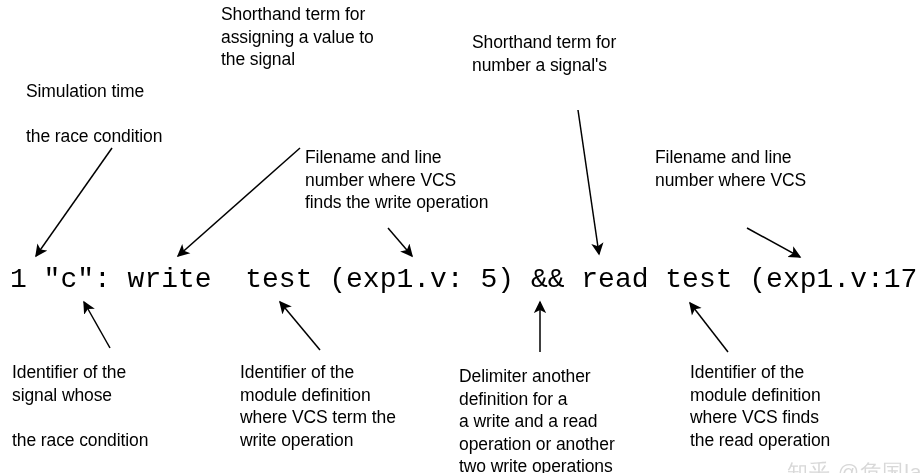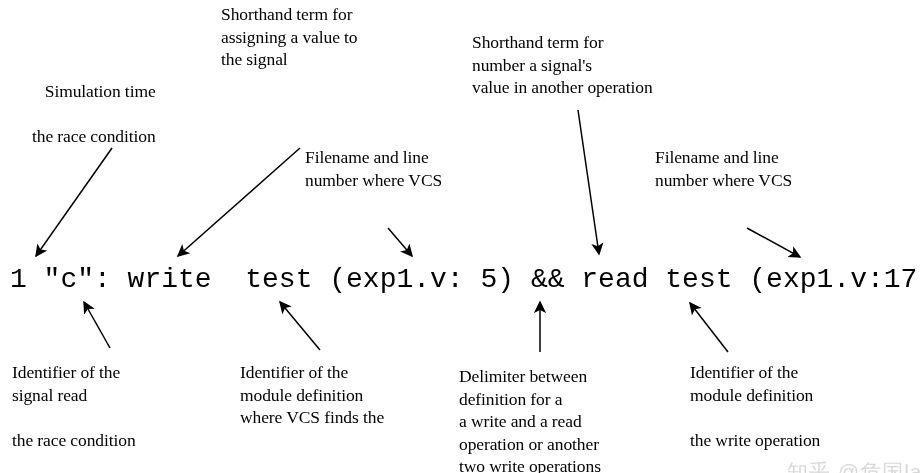--- a/index.html
+++ b/index.html
@@ -17,21 +17,21 @@
   }
   svg.layer {
     position: absolute;
     left: 0;
     top: 0;
     width: 921px;
     height: 473px;
   }
   .anno {
     position: absolute;
-    font-family: Liberation Serif, serif;
+    font-family: Liberation Sans, sans-serif;
     font-size: 17.5px;
     line-height: 22.5px;
     color: #000000;
     white-space: pre;
     letter-spacing: -0.1px;
   }
   .code-line {
     position: absolute;
     font-family: "Liberation Mono", "DejaVu Sans Mono", monospace;
     font-size: 28px;
@@ -74,35 +74,35 @@
 
     <line x1="110" y1="348" x2="84" y2="302" stroke="#000000" stroke-width="1.5" marker-end="url(#ah)"></line>
 
     <line x1="320" y1="350" x2="280" y2="302" stroke="#000000" stroke-width="1.5" marker-end="url(#ah)"></line>
 
     <line x1="540" y1="352" x2="540" y2="302" stroke="#000000" stroke-width="1.5" marker-end="url(#ah)"></line>
 
     <line x1="728" y1="352" x2="690" y2="303" stroke="#000000" stroke-width="1.5" marker-end="url(#ah)"></line>
   </svg>
 
-  <div class="anno" style="left:32px; top:80px;text-align:right;"><span>Simulation time</span><br><br><span>the race condition</span></div>
+  <div class="anno" style="left:26px; top:80px;"><span>Simulation time</span><br><br><span>the race condition</span></div>
 
   <div class="anno" style="left:221px; top:3px;"><span>Shorthand term for</span><br><span>assigning a value to</span><br><span>the signal</span></div>
 
-  <div class="anno" style="left:472px; top:31px;"><span>Shorthand term for</span><br><span>number a signal's</span><br><span>value in another operation</span></div>
+  <div class="anno" style="left:472px; top:31px;"><span>Shorthand term for</span><br><span>number a signal's</span><br></div>
 
-  <div class="anno" style="left:305px; top:146px;"><span>Filename and line</span><br><span>number where VCS</span><br></div>
+  <div class="anno" style="left:305px; top:146px;"><span>Filename and line</span><br><span>number where VCS</span><br><span>finds the write operation</span></div>
 
   <div class="anno" style="left:655px; top:146px;"><span>Filename and line</span><br><span>number where VCS</span><br></div>
 
   <div class="code-line" style="left:10px; top:263px;">1 "c": write  test (exp1.v: 5) &amp;&amp; read test (exp1.v:17)</div>
 
-  <div class="anno" style="left:12px; top:361px;"><span>Identifier of the</span><br><span>signal read</span><br><br><span>the race condition</span></div>
+  <div class="anno" style="left:12px; top:361px;"><span>Identifier of the</span><br><span>signal whose</span><br><br><span>the race condition</span></div>
 
-  <div class="anno" style="left:240px; top:361px;"><span>Identifier of the</span><br><span>module definition</span><br><span>where VCS finds the</span><br></div>
+  <div class="anno" style="left:240px; top:361px;"><span>Identifier of the</span><br><span>module definition</span><br><span>where VCS term the</span><br><span>write operation</span></div>
 
-  <div class="anno" style="left:459px; top:365px;"><span>Delimiter between</span><br><span>definition for a</span><br><span>a write and a read</span><br><span>operation or another</span><br><span>two write operations</span></div>
+  <div class="anno" style="left:459px; top:365px;"><span>Delimiter another</span><br><span>definition for a</span><br><span>a write and a read</span><br><span>operation or another</span><br><span>two write operations</span></div>
 
-  <div class="anno" style="left:690px; top:361px;"><span>Identifier of the</span><br><span>module definition</span><br><br><span>the write operation</span></div>
+  <div class="anno" style="left:690px; top:361px;"><span>Identifier of the</span><br><span>module definition</span><br><span>where VCS finds</span><br><span>the read operation</span></div>
 
   <div class="watermark" style="left:787px; top:424px;margin-top:34px;">知乎 @危国la</div>
 
 </div>
 
 </body></html>

